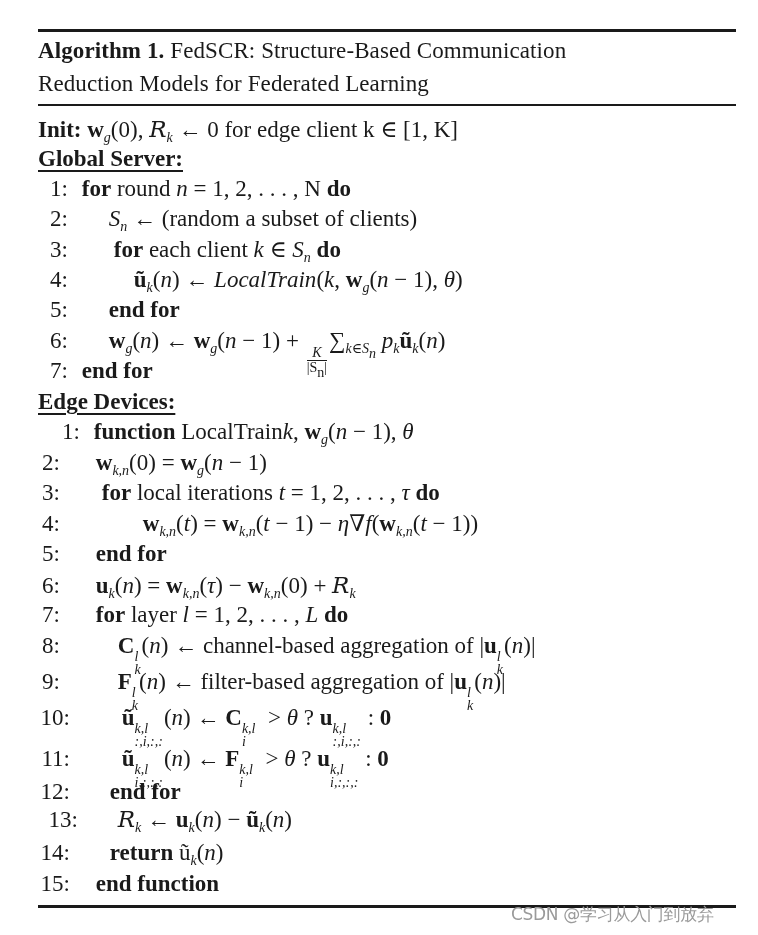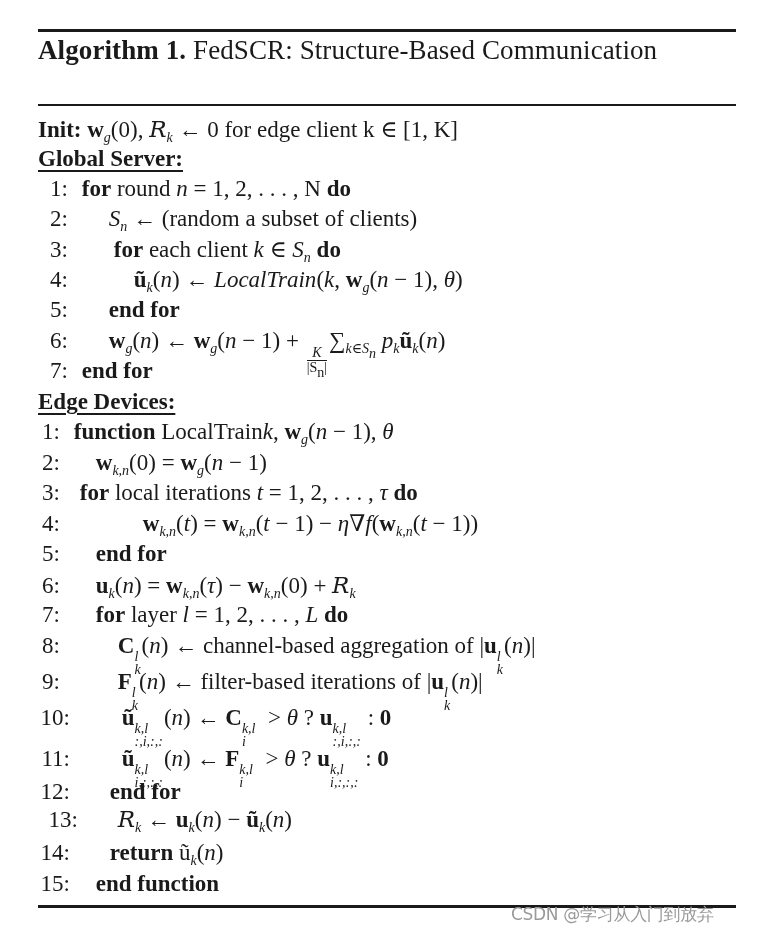--- a/index.html
+++ b/index.html
@@ -8,21 +8,21 @@
       font-family: "Liberation Serif", "DejaVu Serif", serif;
       color: #1a1a1a;
     }
     .rule { position: absolute; left: 38px; width: 698px; background: #1a1a1a; }
     .rule.top { top: 29px; height: 3px; }
     .rule.mid { top: 104px; height: 2px; }
     .rule.bot { top: 905px; height: 3px; }
 
     .title {
       position: absolute; left: 38px; top: 34px; width: 700px;
-      font-size: 27px; line-height: 33px; letter-spacing: 0.1px;
+      font-size: 23px; line-height: 33px; letter-spacing: 0.1px;
     }
     .title .b { font-weight: bold; }
     .title .just { display: flex; justify-content: space-between; width: 698px; }
 
     .line {
       position: absolute; left: 38px; font-size: 23px; line-height: 30px; white-space: nowrap;
     }
     .num { display: inline-block; text-align: right; }
     .kw { font-weight: bold; }
     .m { font-style: italic; }
@@ -42,20 +42,21 @@
   </style>
 </head>
 <body>
 
 <div class="rule top"></div>
 
 <div class="title">
   <div class="just">
     <span><span class="b">Algorithm 1.</span> <span>FedSCR: Structure-Based Communication</span></span>
   </div>
+  <div>Reduction Models for Federated Learning</div>
 </div>
 
 <div class="rule mid"></div>
 
 <div class="line" style="top:114px;">
   <span class="kw">Init:</span>
   <span class="bv">w</span><sub class="m">g</sub>(0), <span class="cal">R</span><sub class="m">k</sub> ← 0<span> for edge client k ∈ [1, K]</span>
 </div>
 
 <div class="line" style="top:144px;">
@@ -91,31 +92,31 @@
 </div>
 <div class="line" style="top:356px;">
   <span class="num" style="width:30px">7:</span>
   <span style="margin-left:8px" class="kw">end for</span>
 </div>
 
 <div class="line" style="top:387px;">
   <span class="hdr">Edge Devices:</span>
 </div>
 
-<div class="line" style="top:417px;">
+<div class="line" style="top:417px;margin-left:20px;">
   <span class="num" style="width:22px">1:</span>
   <span style="margin-left:8px"><span class="kw">function</span><span> LocalTrain</span><span class="m">k</span>, <span class="bv">w</span><sub class="m">g</sub>(<span class="m">n</span> − 1), <span class="m">θ</span></span>
 </div>
 <div class="line" style="top:448px;">
   <span class="num" style="width:22px">2:</span>
   <span style="margin-left:30px"><span class="bv">w</span><sub class="m">k,n</sub>(0) = <span class="bv">w</span><sub class="m">g</sub>(<span class="m">n</span> − 1)</span>
 </div>
 <div class="line" style="top:478px;">
   <span class="num" style="width:22px">3:</span>
-  <span style="margin-left:14px"><span class="kw">for</span><span> local iterations </span><span class="m">t</span> = 1, 2, . . . , <span class="m">τ</span> <span class="kw">do</span></span>
+  <span style="margin-left:36px"><span class="kw">for</span><span> local iterations </span><span class="m">t</span> = 1, 2, . . . , <span class="m">τ</span> <span class="kw">do</span></span>
 </div>
 <div class="line" style="top:509px;">
   <span class="num" style="width:22px">4:</span>
   <span style="margin-left:77px"><span class="bv">w</span><sub class="m">k,n</sub>(<span class="m">t</span>) = <span class="bv">w</span><sub class="m">k,n</sub>(<span class="m">t</span> − 1) − <span class="m">η</span>∇<span class="m">f</span>(<span class="bv">w</span><sub class="m">k,n</sub>(<span class="m">t</span> − 1))</span>
 </div>
 <div class="line" style="top:539px;">
   <span class="num" style="width:22px">5:</span>
   <span style="margin-left:30px" class="kw">end for</span>
 </div>
 <div class="line" style="top:570px;">
@@ -134,21 +135,21 @@
       </span>(<span class="m">n</span>)<span> ← channel-based aggregation of |</span><span class="bv">u</span><span class="subsup">
         <span>l</span>
         <span>k</span>
       </span>(<span class="m">n</span>)|</span>
 </div>
 <div class="line" style="top:667px;">
   <span class="num" style="width:22px">9:</span>
   <span style="margin-left:52px"><span class="bv">F</span><span class="subsup">
         <span>l</span>
         <span>k</span>
-      </span>(<span class="m">n</span>)<span> ← filter-based iterations of |</span><span class="bv">u</span><span class="subsup">
+      </span>(<span class="m">n</span>)<span> ← filter-based aggregation of |</span><span class="bv">u</span><span class="subsup">
         <span>l</span>
         <span>k</span>
       </span>(<span class="m">n</span>)|</span>
 </div>
 <div class="line" style="top:703px;">
   <span class="num" style="width:32px">10:</span>
   <span style="margin-left:46px"><span class="bv">ũ</span><span class="subsup">
         <span>k,l</span>
         <span>:,i,:,:</span>
       </span>(<span class="m">n</span>) ← <span class="bv">C</span><span class="subsup">

